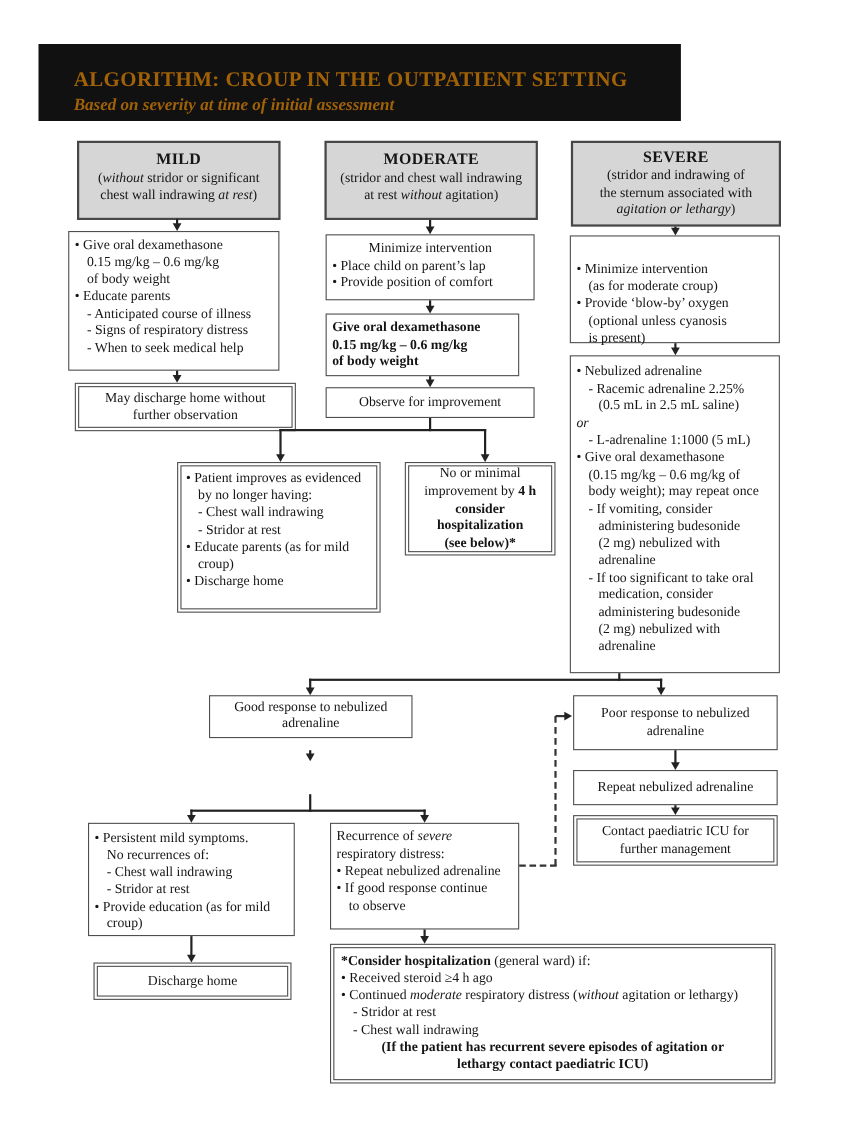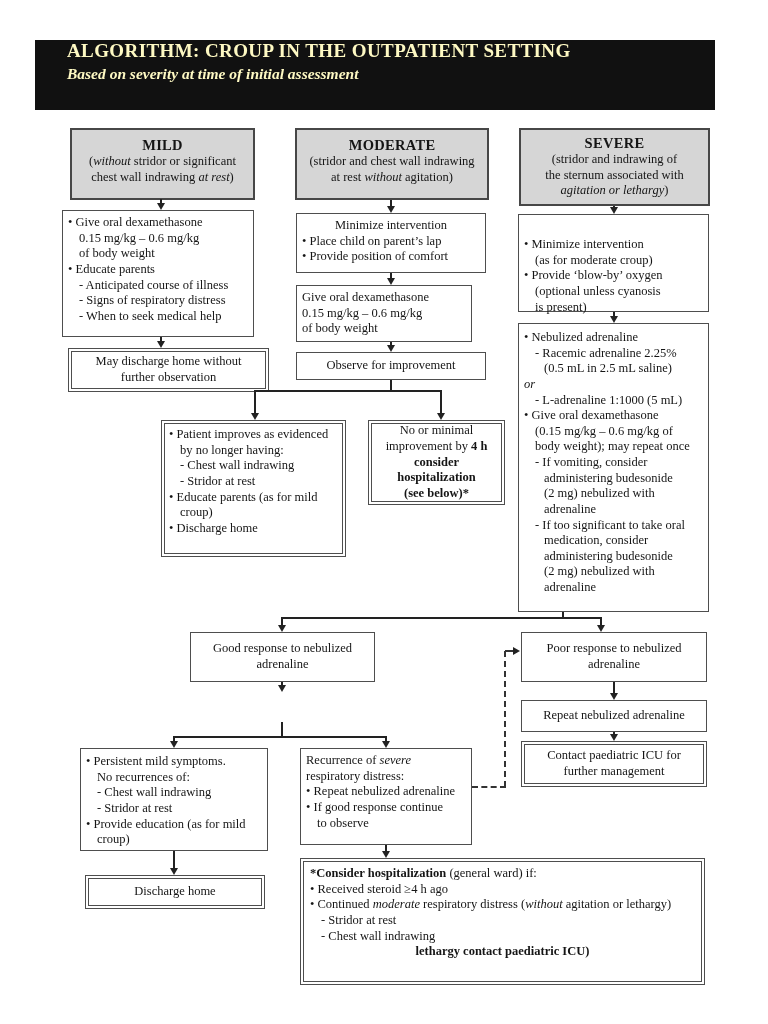--- a/index.html
+++ b/index.html
@@ -1,19 +1,19 @@
 <!DOCTYPE html>
 <html><head>
 <meta charset="utf-8">
 <style>
   html,body{margin:0;padding:0;background:#fff;}
   #page{position:relative;width:768px;height:1024px;background:#fff;overflow:hidden;
         font-family:"Liberation Serif", serif;color:#151515;}
-  .topbar{position:absolute;left:35px;top:40px;width:680px;height:70px;background:#111;
-          color:#fef9c3;box-sizing:border-box;padding:0 0 0 32px;}
+  .topbar{position:absolute;left:35px;top:40px;width:584px;height:70px;background:#111;
+          color:#a16207;box-sizing:border-box;padding:22px 0 0 32px;}
   .topbar-title{font-size:19px;font-weight:bold;letter-spacing:.4px;}
   .topbar-sub{font-size:15.5px;font-weight:bold;font-style:italic;margin-top:3px;}
   .box{position:absolute;box-sizing:border-box;background:#fff;border:1.5px solid #4e4e4e;
        font-size:12.5px;line-height:1.25;padding:4px 5px;}
   .hdr{background:#d6d6d6;border:2px solid #474747;text-align:center;padding-top:6px;}
   .hdr-title{font-weight:bold;font-size:14.5px;letter-spacing:.3px;}
   .dbl{border:1.5px solid #4e4e4e;}
   .dbl::after{content:"";position:absolute;inset:2px;border:1px solid #4e4e4e;pointer-events:none;}
   .mid{display:flex;flex-direction:column;justify-content:center;}
   .ln{white-space:nowrap;}
@@ -76,21 +76,21 @@
   <div class="box dbl mid" style="left:68px;top:348px;width:201px;height:44px;">
       <div class="ln c"><span>May discharge home without</span></div>
       <div class="ln c"><span>further observation</span></div>
     </div>
 
   <div class="box" style="left:296px;top:213px;width:190px;height:60px;">
       <div class="ln c"><span>Minimize intervention</span></div>
       <div class="ln"><span>• Place child on parent’s lap</span></div>
       <div class="ln"><span>• Provide position of comfort</span></div>
     </div>
-  <div class="box" style="left:296px;top:285px;width:176px;height:57px;">
+  <div class="box" style="left:296px;top:285px;width:176px;height:57px;font-weight:bold;">
       <div class="ln"><span>Give oral dexamethasone</span></div>
       <div class="ln"><span>0.15 mg/kg – 0.6 mg/kg</span></div>
       <div class="ln"><span>of body weight</span></div>
     </div>
   <div class="box mid" style="left:296px;top:352px;width:190px;height:28px;">
       <div class="ln c"><span>Observe for improvement</span></div>
     </div>
   <div class="box dbl" style="left:161px;top:420px;width:185px;height:137px;padding:6px 7px;">
       <div class="ln"><span>• Patient improves as evidenced</span></div>
       <div class="ln i1"><span>by no longer having:</span></div>
@@ -127,21 +127,21 @@
       <div class="ln i2"><span>administering budesonide</span></div>
       <div class="ln i2"><span>(2 mg) nebulized with</span></div>
       <div class="ln i2"><span>adrenaline</span></div>
       <div class="ln i1"><span>- If too significant to take oral</span></div>
       <div class="ln i2"><span>medication, consider</span></div>
       <div class="ln i2"><span>administering budesonide</span></div>
       <div class="ln i2"><span>(2 mg) nebulized with</span></div>
       <div class="ln i2"><span>adrenaline</span></div>
     </div>
 
-  <div class="box mid" style="left:190px;top:632px;width:185px;height:50px;">
+  <div class="box mid" style="left:190px;top:632px;width:185px;height:39px;justify-content:flex-end;">
       <div class="ln c"><span>Good response to nebulized</span></div>
       <div class="ln c"><span>adrenaline</span></div>
     </div>
   <div class="box" style="left:80px;top:748px;width:188px;height:103px;padding-top:5px;">
       <div class="ln"><span>• Persistent mild symptoms.</span></div>
       <div class="ln i1"><span>No recurrences of:</span></div>
       <div class="ln i1"><span>- Chest wall indrawing</span></div>
       <div class="ln i1"><span>- Stridor at rest</span></div>
       <div class="ln"><span>• Provide education (as for mild</span></div>
       <div class="ln i1"><span>croup)</span></div>
@@ -168,20 +168,21 @@
       <div class="ln c"><span>Contact paediatric ICU for</span></div>
       <div class="ln c"><span>further management</span></div>
     </div>
 
   <div class="box dbl" style="left:300px;top:858px;width:405px;height:127px;padding:7px 9px;">
       <div class="ln"><span class="bld">*Consider hospitalization</span><span> (general ward) if:</span></div>
       <div class="ln"><span>• Received steroid ≥4 h ago</span></div>
       <div class="ln"><span>• Continued </span><span class="itl">moderate</span><span> respiratory distress (</span><span class="itl">without</span><span> agitation or lethargy)</span></div>
       <div class="ln i1"><span>- Stridor at rest</span></div>
       <div class="ln i1"><span>- Chest wall indrawing</span></div>
+      <div class="ln c"><span class="bld">(If the patient has recurrent severe episodes of agitation or</span></div>
       <div class="ln c"><span class="bld">lethargy contact paediatric ICU)</span></div>
     </div>
 
   <div class="vl" style="left:160px;top:199px;height:5px;"></div>
   <div class="ad" style="left:157px;top:203px;"></div>
   <div class="vl" style="left:160px;top:337px;height:5px;"></div>
   <div class="ad" style="left:157px;top:341px;"></div>
 
   <div class="vl" style="left:390px;top:200px;height:7px;"></div>
   <div class="ad" style="left:387px;top:206px;"></div>

